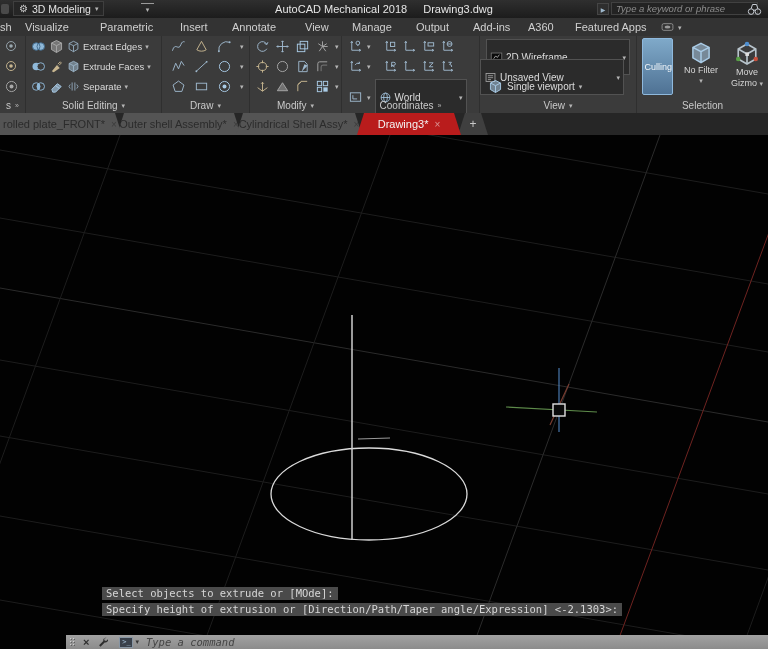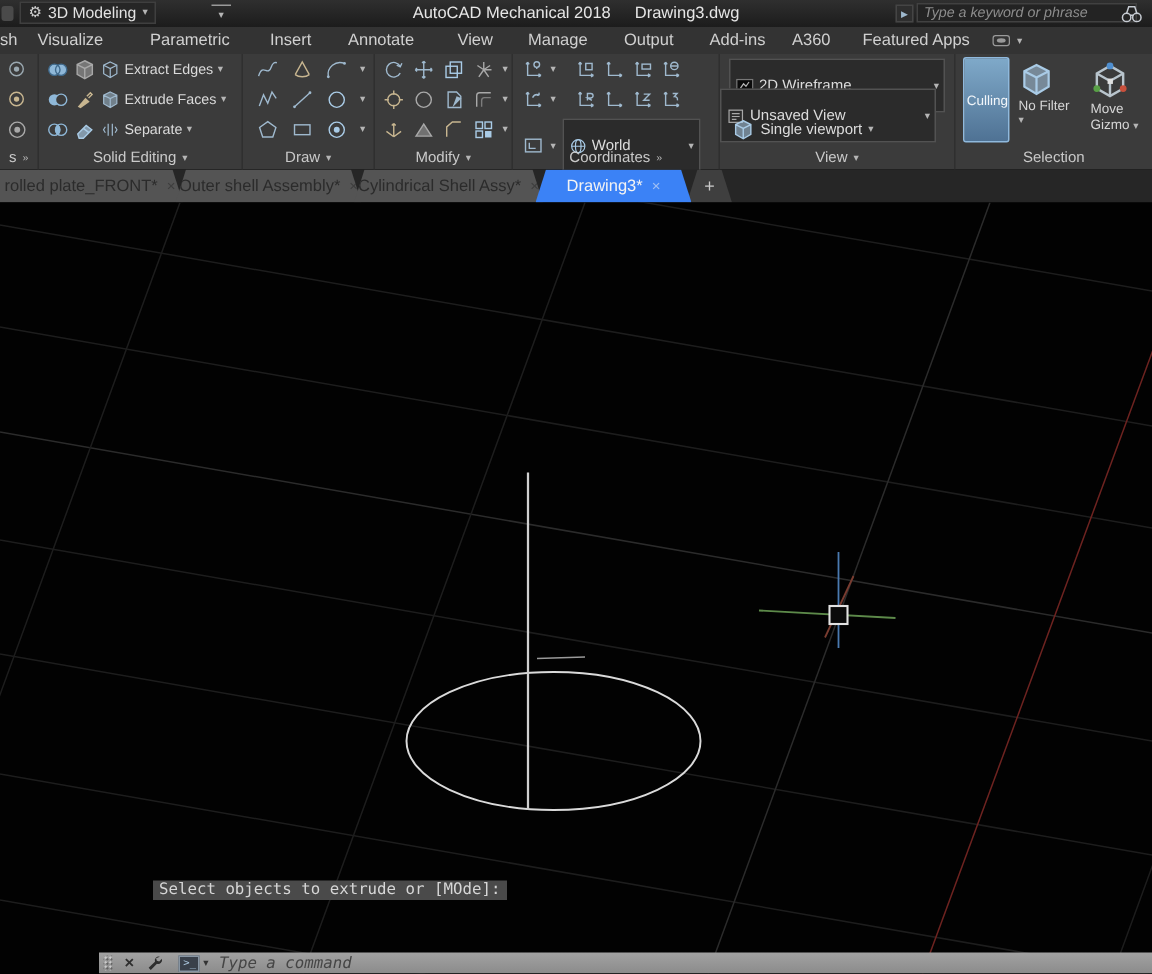--- a/index.html
+++ b/index.html
@@ -34,27 +34,27 @@
   .r1{top:3px}.r2{top:23px}.r3{top:43px}
   .ic{width:15px;height:15px;flex:0 0 auto;color:#9fb9ce}
   .ic2{width:13px;height:13px;flex:0 0 auto;color:#9fb9ce}
   .gray{color:#a8a8a8}.blue{color:#8fb8d8}.lblue{color:#a9cbe6}.sand{color:#c8b690}
   .selbl{font-size:9.5px;color:#dadada;white-space:nowrap}
   .combo{display:flex;align-items:center;gap:3px;background:#2b2b2b;border:1px solid #525252;height:15px;padding:17px 3px;font-size:10px;color:#dcdcdc;white-space:nowrap}
   .combo .sp{flex:1}
   
   #btn-culling{left:5px;top:2px;width:31px;height:57px;background:linear-gradient(#7fa9c9,#4f7294);border:1px solid #8fb9dd;border-radius:2px;display:flex;align-items:center;justify-content:space-between;padding:3px 0 2px}
   #btn-culling .lbl{font-size:9px;color:#f2f6fa}
-  .bigbtn{display:flex;flex-direction:column;align-items:flex-start;gap:1px}
+  .bigbtn{display:flex;flex-direction:column;align-items:center;gap:1px}
   .bigbtn .lbl{font-size:9px;color:#d6d6d6;line-height:1.1;text-align:center}
 
   
   #ftabs{left:0;top:113px;width:768px;height:22px;background:#262626;display:flex;align-items:stretch}
   .ftab{position:relative;margin-right:-5px;display:flex;align-items:center;justify-content:center;gap:6px;font-size:11px;background:#545454;color:#2b2b2b;clip-path:polygon(7px 0,calc(100% - 7px) 0,100% 100%,0 100%);padding:0 12px;white-space:nowrap}
-  .ftab.active{background:#3b82f6;color:#f3f3f3;z-index:2}
+  .ftab.active{background:#b91c1c;color:#f3f3f3;z-index:2}
   .ftab .x{font-size:10px;opacity:.55}
   .ftab-plus{width:30px;display:flex;align-items:center;justify-content:center;background:#3f3f3f;color:#c9c9c9;clip-path:polygon(7px 0,calc(100% - 7px) 0,100% 100%,0 100%);font-size:12px;margin-left:2px}
 
   
   #canvas{left:0;top:135px;width:768px;height:514px;background:#020202}
   .cmdline{position:absolute;left:102px;background:#4a4a4a;color:#d6d6d6;font-family:"DejaVu Sans Mono",monospace;font-size:10.5px;line-height:13px;padding:0 4px;white-space:pre}
 
   
   #cmdbar{left:66px;top:635px;width:702px;height:14px;background:linear-gradient(#a2a2a2,#8b8b8b);display:flex;align-items:center;gap:0}
   #drag-dots{width:6px;height:10px;margin-left:3px;background-image:radial-gradient(#cfcfcf 30%,transparent 32%),radial-gradient(#5f5f5f 30%,transparent 32%);background-size:3px 3px;background-position:0 0,1px 1px}
@@ -637,20 +637,21 @@
 
     <g>
       <line x1="559" y1="233" x2="559" y2="297" stroke="#4a7ab0" stroke-width="1.2"></line>
       <line x1="506" y1="272" x2="597" y2="277" stroke="#5d8a4a" stroke-width="1.2"></line>
       <line x1="569" y1="249" x2="550" y2="290" stroke="#7a3c30" stroke-width="1.2"></line>
       <rect x="553" y="269" width="12" height="12" fill="#0a0a0a" stroke="#e2e2e2" stroke-width="1.4"></rect>
     </g>
   </svg>
   
   <div class="cmdline" style="top:452px">Select objects to extrude or [MOde]:</div>
+  <div class="cmdline" style="top:468px">Specify height of extrusion or [Direction/Path/Taper angle/Expression] &lt;-2.1303&gt;:</div>
 </div>
 
 <div id="cmdbar" class="abs">
   <div id="drag-dots"></div>
   <span id="cmd-x">×</span>
   <svg id="cmd-wrench">
       <use href="#s-wrench" width="12" height="12"></use>
     </svg>
   <span id="prompt-box">&gt;_</span>
   <span id="prompt-caret">▾</span>

